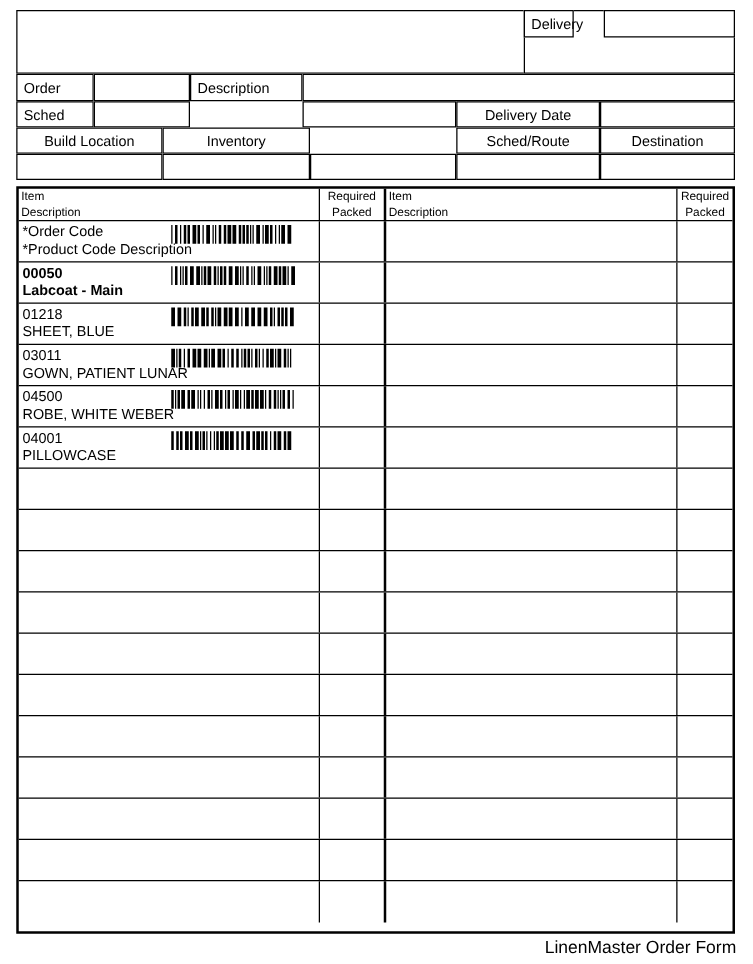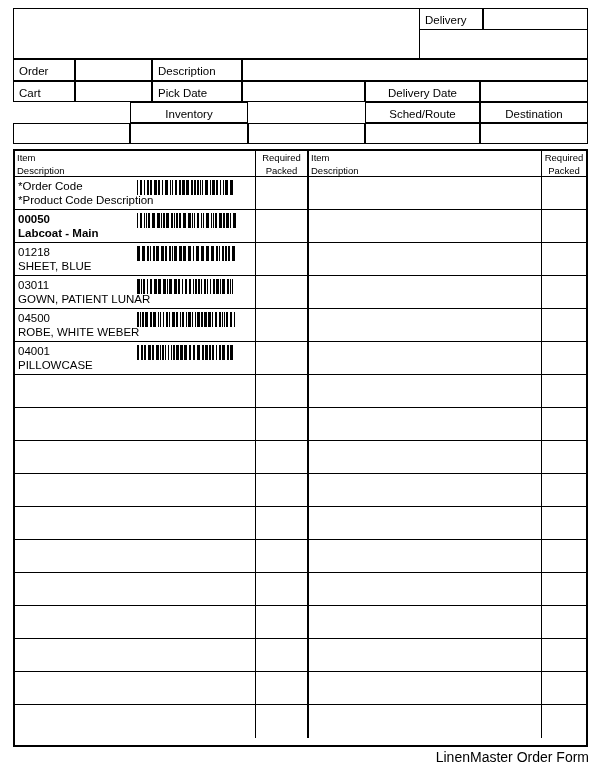--- a/index.html
+++ b/index.html
@@ -37,21 +37,21 @@
     white-space: nowrap;
     color: #000;
   }
   .lbl.ctr {
     text-align: center;
   }
 
   
   #hdr-outer { left: 13px; top: 8px; width: 575px; height: 51px; }
   #hdr-delivery-group { left: 419px; top: 8px; width: 169px; height: 51px; border-width: 1.6px; }
-  #hdr-delivery-label { left: 419px; top: 8px; width: 64px; height: 22px; }
+  #hdr-delivery-label { left: 419px; top: 8px; width: 40px; height: 22px; }
   #hdr-delivery-value { left: 483px; top: 8px; width: 105px; height: 22px; }
 
   
   #row-order-label { left: 13px; top: 59px; width: 62px; height: 22px; }
   #row-order-value { left: 75px; top: 59px; width: 77px; height: 22px; }
   #row-desc-label  { left: 152px; top: 59px; width: 90px; height: 22px; }
   #row-desc-value  { left: 242px; top: 59px; width: 346px; height: 22px; }
 
   #row-cart-label    { left: 13px; top: 81px; width: 62px; height: 21px; }
   #row-cart-value    { left: 75px; top: 81px; width: 77px; height: 21px; }
@@ -183,38 +183,38 @@
     <span class="lbl" style="left:5px; top:6px;"></span>
   </div>
   <div class="blk" id="row-desc-label">
     <span class="lbl" style="left:5px; top:6px;">Description</span>
   </div>
   <div class="blk" id="row-desc-value">
     <span class="lbl" style="left:5px; top:6px;"></span>
   </div>
 
   <div class="blk" id="row-cart-label">
-    <span class="lbl" style="left:5px; top:6px;">Cart</span>
+    <span class="lbl" style="left:5px; top:6px;">Sched</span>
   </div>
   <div class="blk" id="row-cart-value">
     <span class="lbl" style="left:5px; top:6px;"></span>
-  </div>
-  <div class="blk" id="row-pick-label">
-    <span class="lbl" style="left:5px; top:6px;">Pick Date</span>
   </div>
   <div class="blk" id="row-pick-value">
     <span class="lbl" style="left:5px; top:6px;"></span>
   </div>
   <div class="blk" id="row-deliv-label">
     <span class="lbl ctr" style="left:0; top:6px; width:100%;">Delivery Date</span>
   </div>
   <div class="blk" id="row-deliv-value">
     <span class="lbl" style="left:5px; top:6px;"></span>
   </div>
 
+  <div class="blk" id="bl-1">
+    <span class="lbl ctr" style="left:0; top:6px; width:100%;">Build Location</span>
+  </div>
   <div class="blk" id="bl-2">
     <span class="lbl ctr" style="left:0; top:6px; width:100%;">Inventory</span>
   </div>
   <div class="blk" id="bl-5">
     <span class="lbl ctr" style="left:0; top:6px; width:100%;">Destination</span>
   </div>
   <div class="blk" id="bl-4">
     <span class="lbl ctr" style="left:0; top:6px; width:100%;">Sched/Route</span>
   </div>
 

